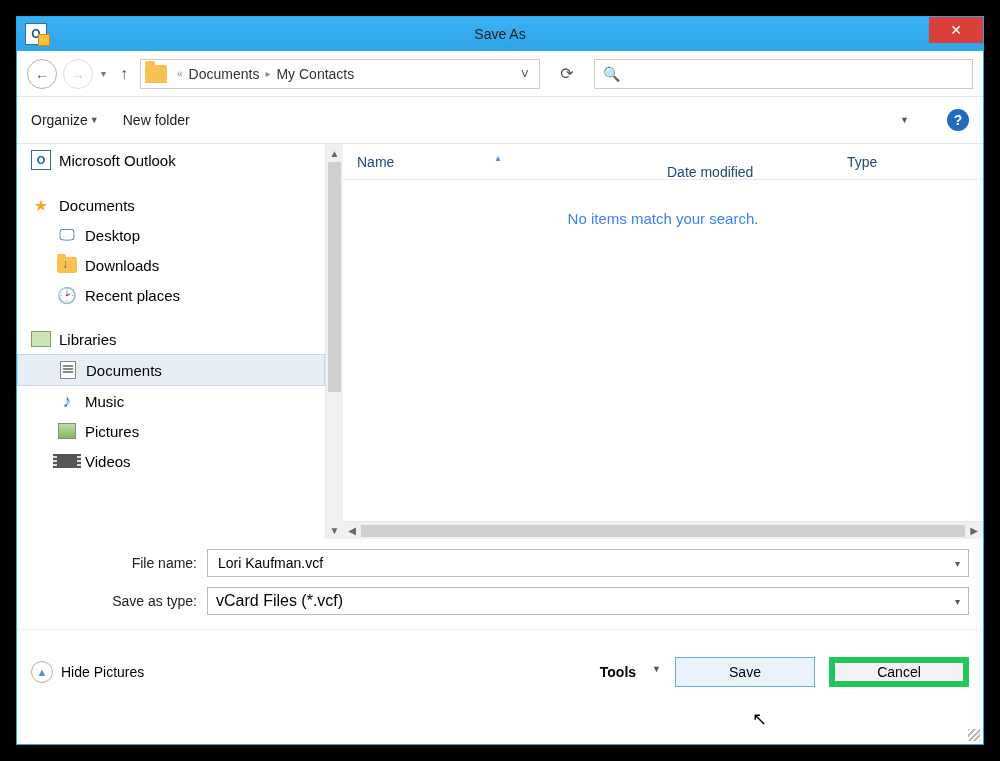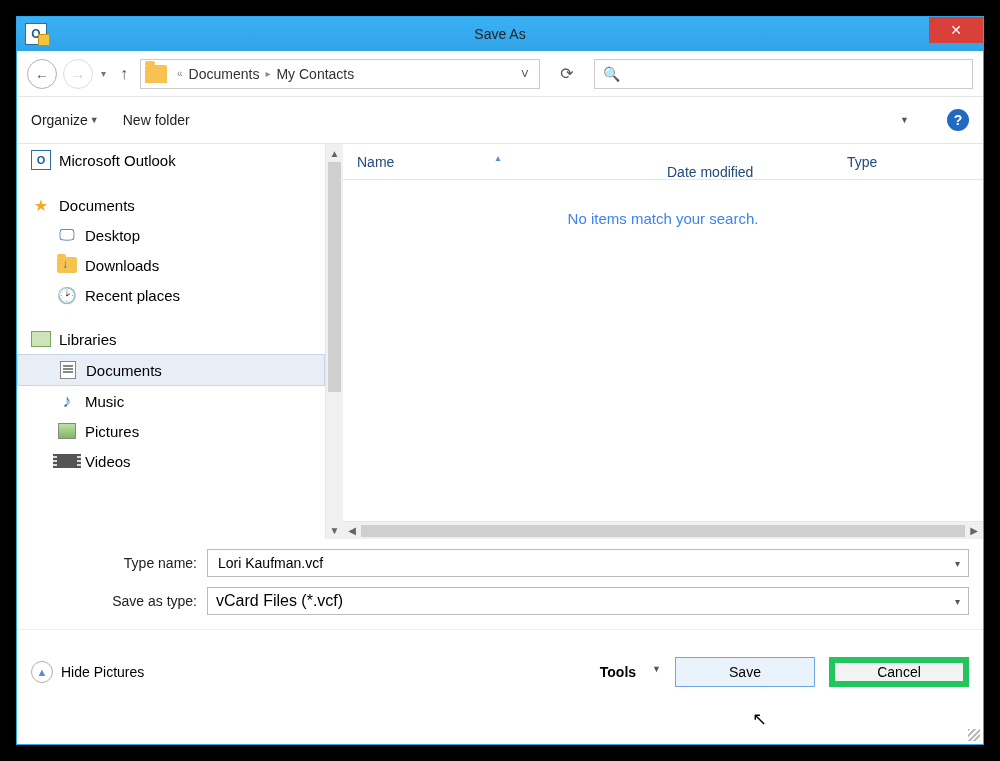--- a/index.html
+++ b/index.html
@@ -272,21 +272,21 @@
       <div class="h-scroll">
         <div class="sbtn">◀</div>
         <div class="thumb"></div>
         <div class="sbtn">▶</div>
       </div>
     </div>
   </div>
 
   <div class="form-area">
     <div class="form-row">
-      <div class="form-label">Type name:</div>
+      <div class="form-label">File name:</div>
       <div class="form-field">
         <input value="Lori Kaufman.vcf" style="">
         <span class="field-dd">▾</span>
       </div>
     </div>
     <div class="form-row">
       <div class="form-label">Save as type:</div>
       <div class="form-field">
         <span style="flex:1">vCard Files (*.vcf)</span>
         <span class="field-dd">▾</span>

